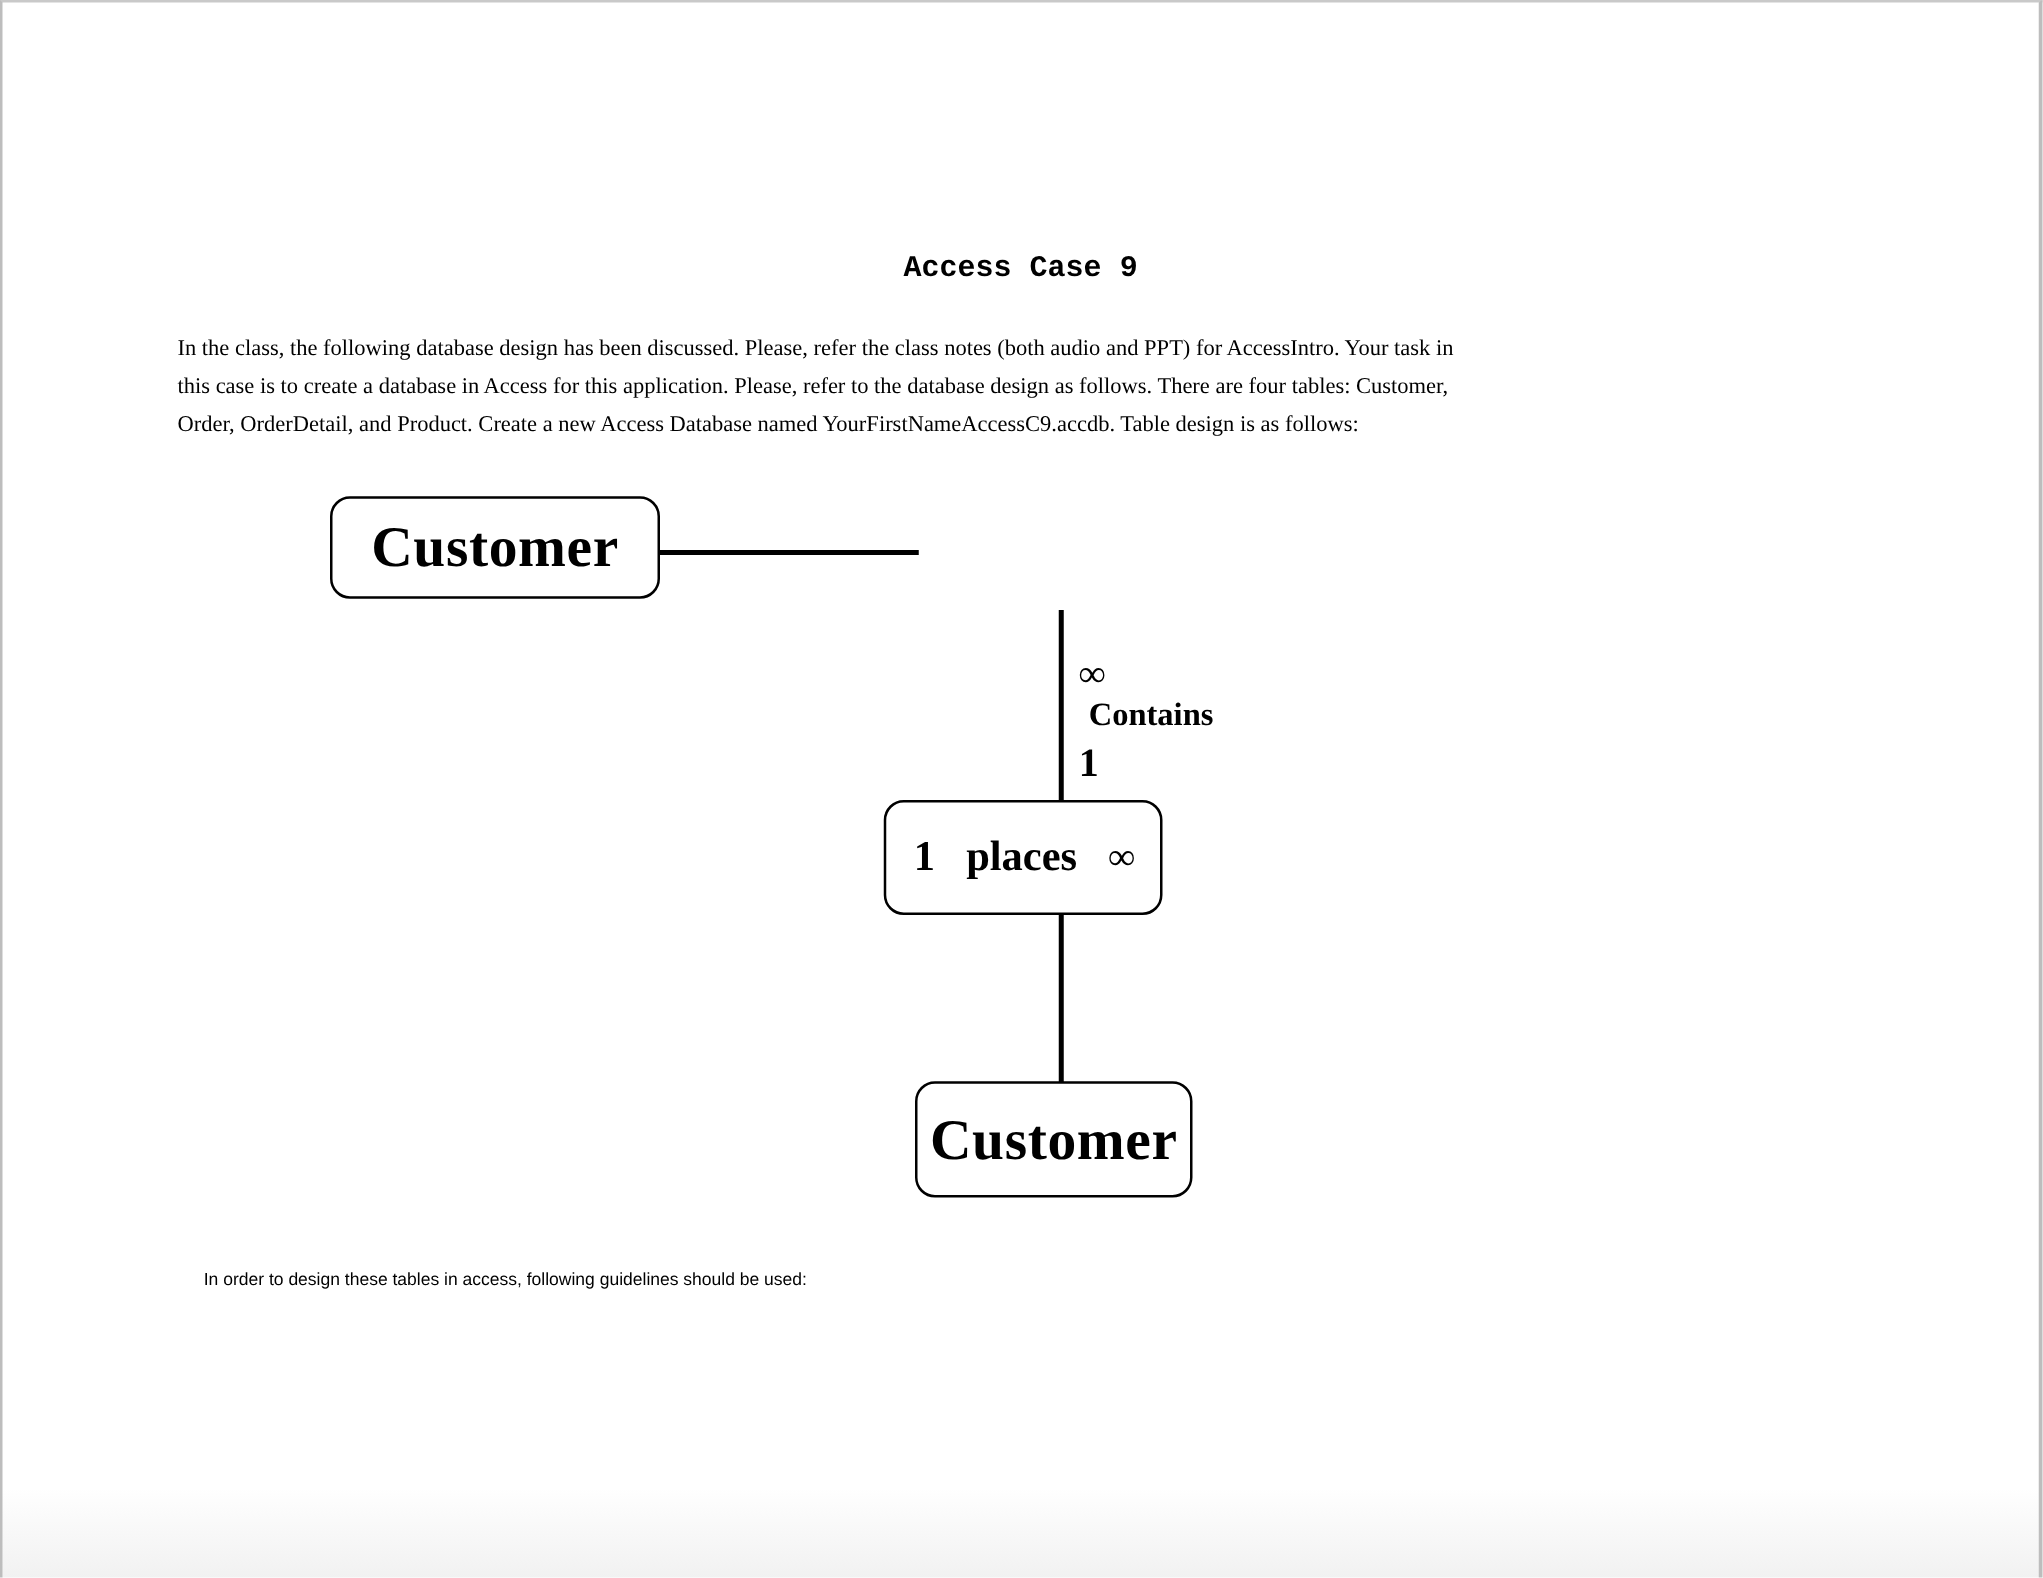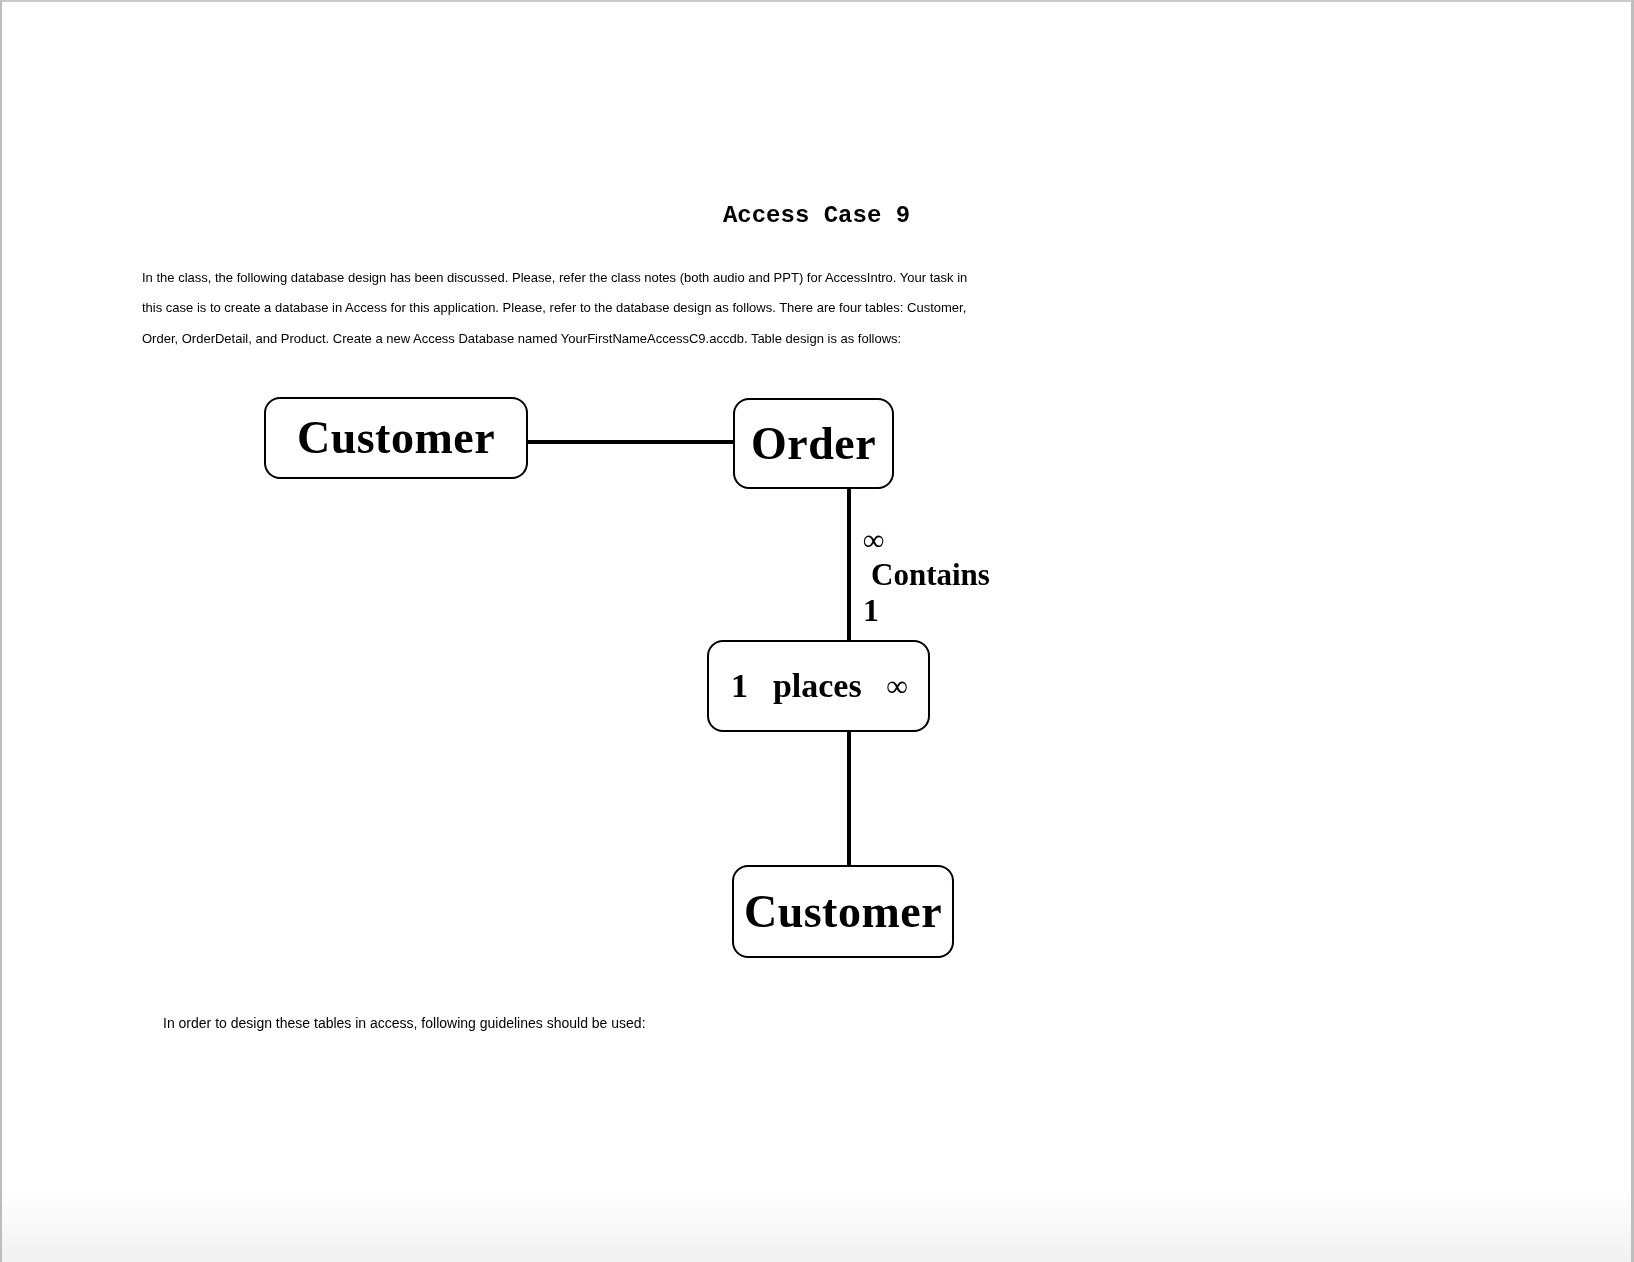--- a/index.html
+++ b/index.html
@@ -33,22 +33,23 @@
     text-align: center;
     font-size: 24px;
     font-weight: bold;
     font-family: Liberation Mono, monospace;
     line-height: 30px;
   }
   .intro {
     position: absolute;
     left: 140px;
     top: 261px;
-    font-size: 13px;
+    font-size: 18px;
     line-height: 30.3px;
+    font-family: Liberation Serif, serif;
   }
   .intro-line {
     white-space: nowrap;
   }
   .guidelines {
     position: absolute;
     left: 140px;
     top: 1006px;
     font-size: 14px;
     line-height: 30px;
@@ -95,21 +96,21 @@
   }
   .conn-h  { left: 497px; top: 438px; width: 236px; height: 4px; }
   .conn-v1 { left: 845px; top: 486px; width: 4px;  height: 154px; }
   .conn-v2 { left: 845px; top: 728px; width: 4px;  height: 137px; }
   .card-label, .rel-label {
     position: absolute;
     line-height: 1;
     white-space: nowrap;
   }
   .lbl-inf-top  { left: 861px; top: 523px; font-size: 30px; }
-  .lbl-contains { left: 869px; top: 557px; font-size: 31px; }
+  .lbl-contains { left: 869px; top: 557px; font-size: 26px; }
   .lbl-one-mid  { left: 861px; top: 592px; font-size: 32px; }
   .bottom-fade {
     position: absolute;
     left: 0;
     right: 0;
     bottom: 0;
     height: 72px;
     background: linear-gradient(to bottom, rgba(120,120,120,0) 0%, rgba(120,120,120,0.10) 100%);
     pointer-events: none;
   }
@@ -130,23 +131,20 @@
   <div class="diagram">
 
     <div class="connector conn-h"></div>
     <div class="connector conn-v1"></div>
     <div class="connector conn-v2"></div>
 
     <div class="entity-box box-customer">
       <span class="entity-label">Customer</span>
     </div>
 
-    <div class="entity-box box-order">
-      <span class="entity-label">Order</span>
-    </div>
 
     <span class="card-label lbl-inf-top">∞</span>
     <span class="rel-label lbl-contains">Contains</span>
     <span class="card-label lbl-one-mid">1</span>
 
     <div class="rel-box box-places">
       <span class="places-one">1</span>
       <span class="places-label">places</span>
       <span class="places-inf">∞</span>
     </div>

